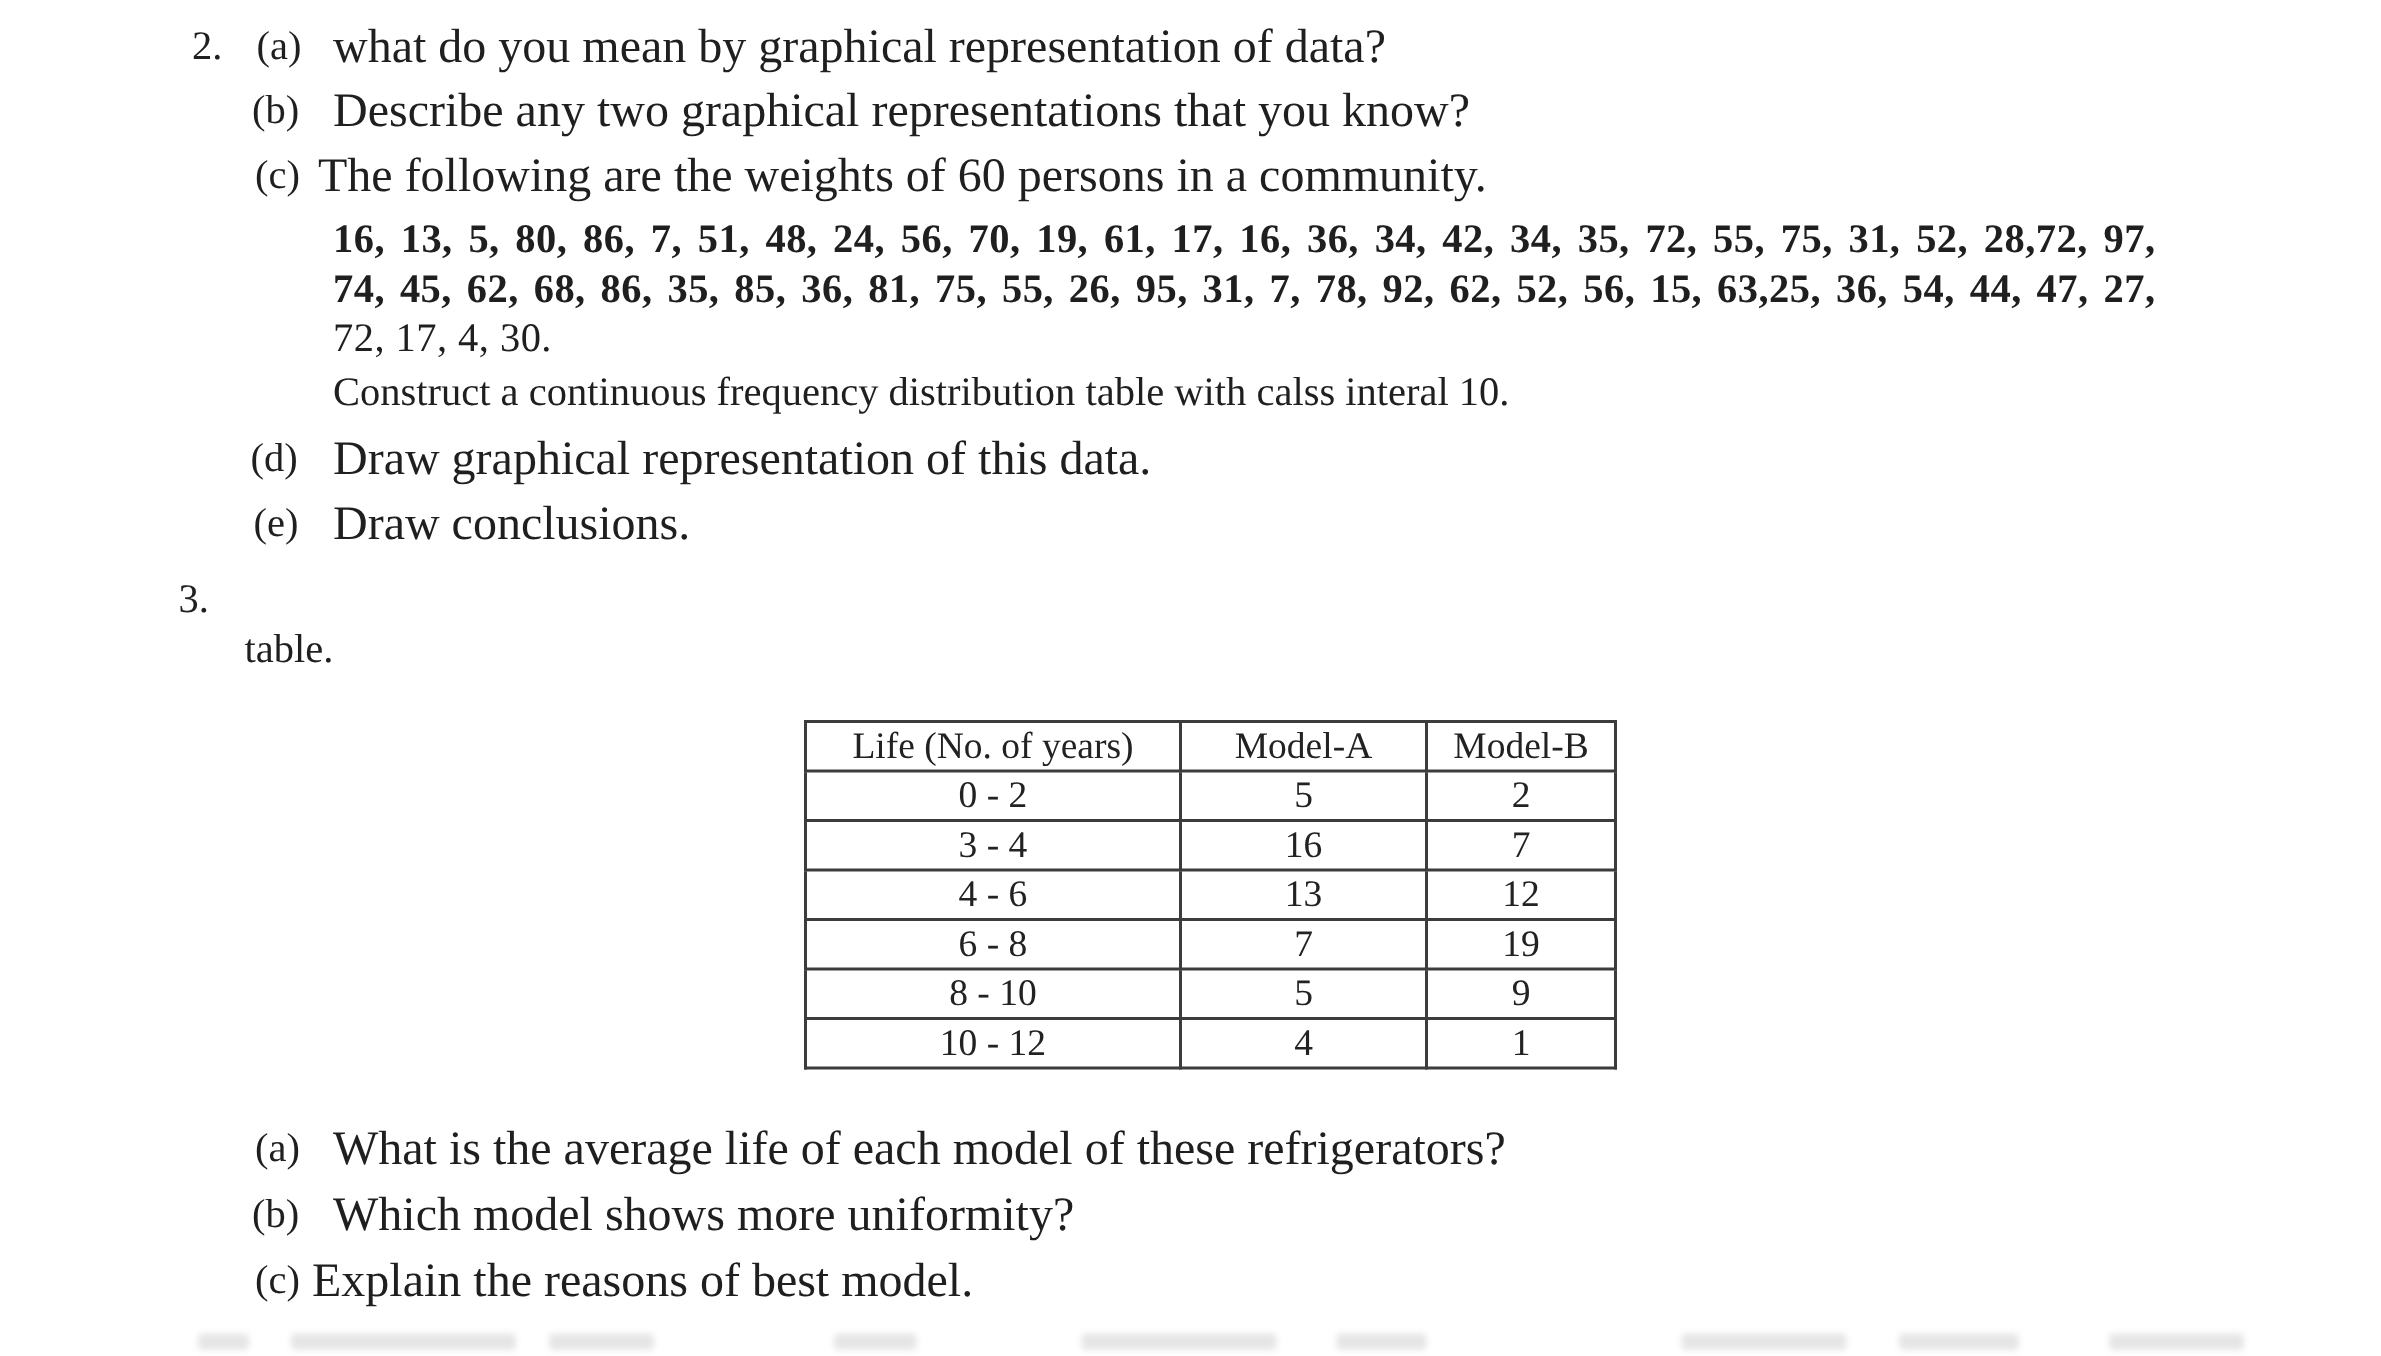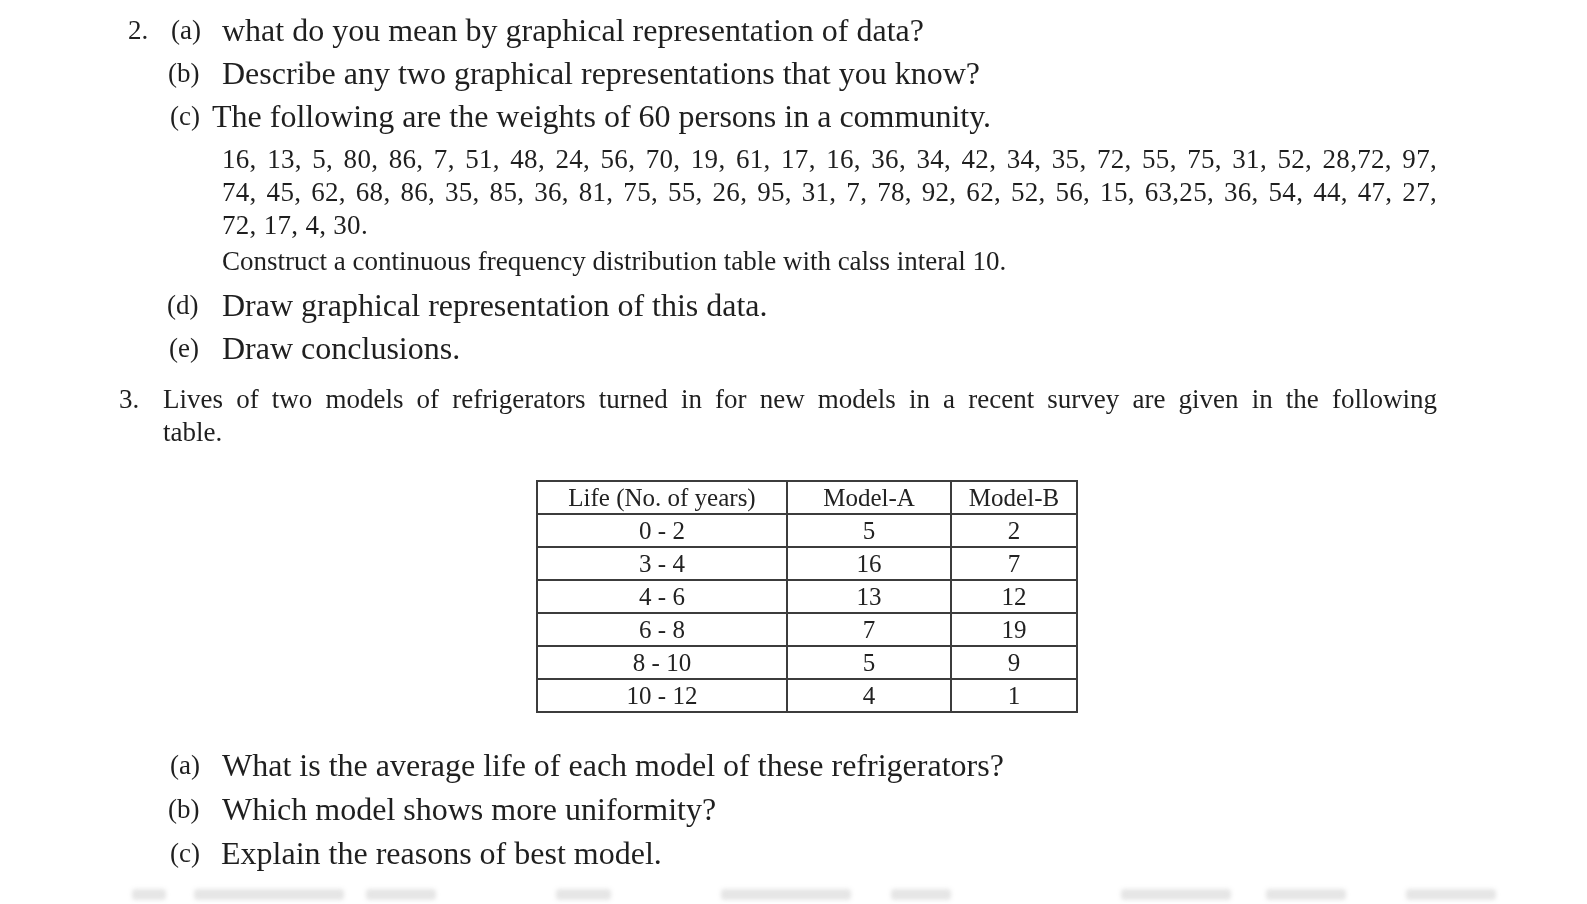--- a/index.html
+++ b/index.html
@@ -30,20 +30,21 @@
   .line .abs { position: absolute; top: 0; }
   .qnum   { font-size: 27px; }
   .plabel { font-size: 27px; }
   .ptext  { font-size: 32px; }
   .just {
     position: absolute;
     top: 0;
     white-space: normal;
     text-align: justify;
     text-align-last: justify;
+    font-weight: bold;
   }
   .numline { letter-spacing: 0.3px; }
   
   .reftable-wrap { position: absolute; }
   table.reftable {
     border-collapse: collapse;
     table-layout: fixed;
     background: #ffffff;
   }
   table.reftable th, table.reftable td {
@@ -116,21 +117,20 @@
       <span class="abs ptext" style="left:222px">Draw graphical representation of this data.</span>
     </div>
 
     <div class="line" style="top:332px">
       <span class="abs plabel" style="left:169px">(e)</span>
       <span class="abs ptext" style="left:222px">Draw conclusions.</span>
     </div>
 
     <div class="line" style="top:383px">
       <span class="abs qnum" style="left:119px">3.</span>
-      <span class="just" style="left:163px; right:150px">Lives of two models of refrigerators turned in for new models in a recent survey are given in the following</span>
     </div>
     <div class="line" style="top:416px">
       <span class="abs" style="left:163px">table.</span>
     </div>
 
     <div class="reftable-wrap" style="left:536px; top:480px">
       <table class="reftable">
         <colgroup>
           <col class="col-life">
             <col class="col-a">
@@ -183,21 +183,21 @@
       <span class="abs ptext" style="left:222px">What is the average life of each model of these refrigerators?</span>
     </div>
 
     <div class="line" style="top:793px">
       <span class="abs plabel" style="left:168px">(b)</span>
       <span class="abs ptext" style="left:222px">Which model shows more uniformity?</span>
     </div>
 
     <div class="line" style="top:837px">
       <span class="abs plabel" style="left:170px">(c)</span>
-      <span class="abs ptext" style="left:221px">Explain the reasons of best model.</span>
+      <span class="abs ptext" style="left:208px">Explain the reasons of best model.</span>
     </div>
 
     <div class="fragment" style="left:132px; top:889px">
       <i style="width:34px"></i>
         <i style="width:150px; margin-left:28px"></i>
         <i style="width:70px; margin-left:22px"></i>
       <i style="width:55px; margin-left:120px"></i>
         <i style="width:130px; margin-left:110px"></i>
       <i style="width:60px; margin-left:40px"></i>
         <i style="width:110px; margin-left:170px"></i>

